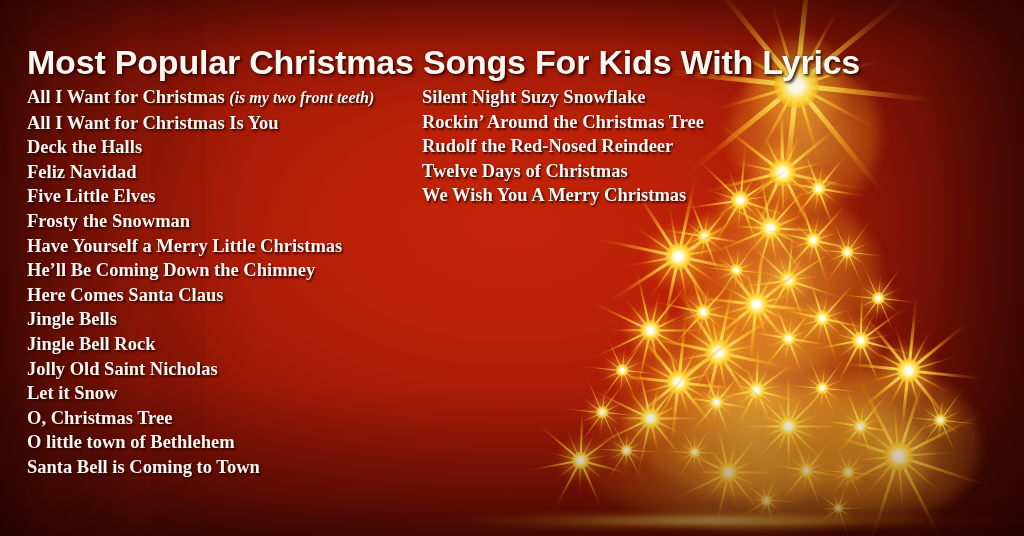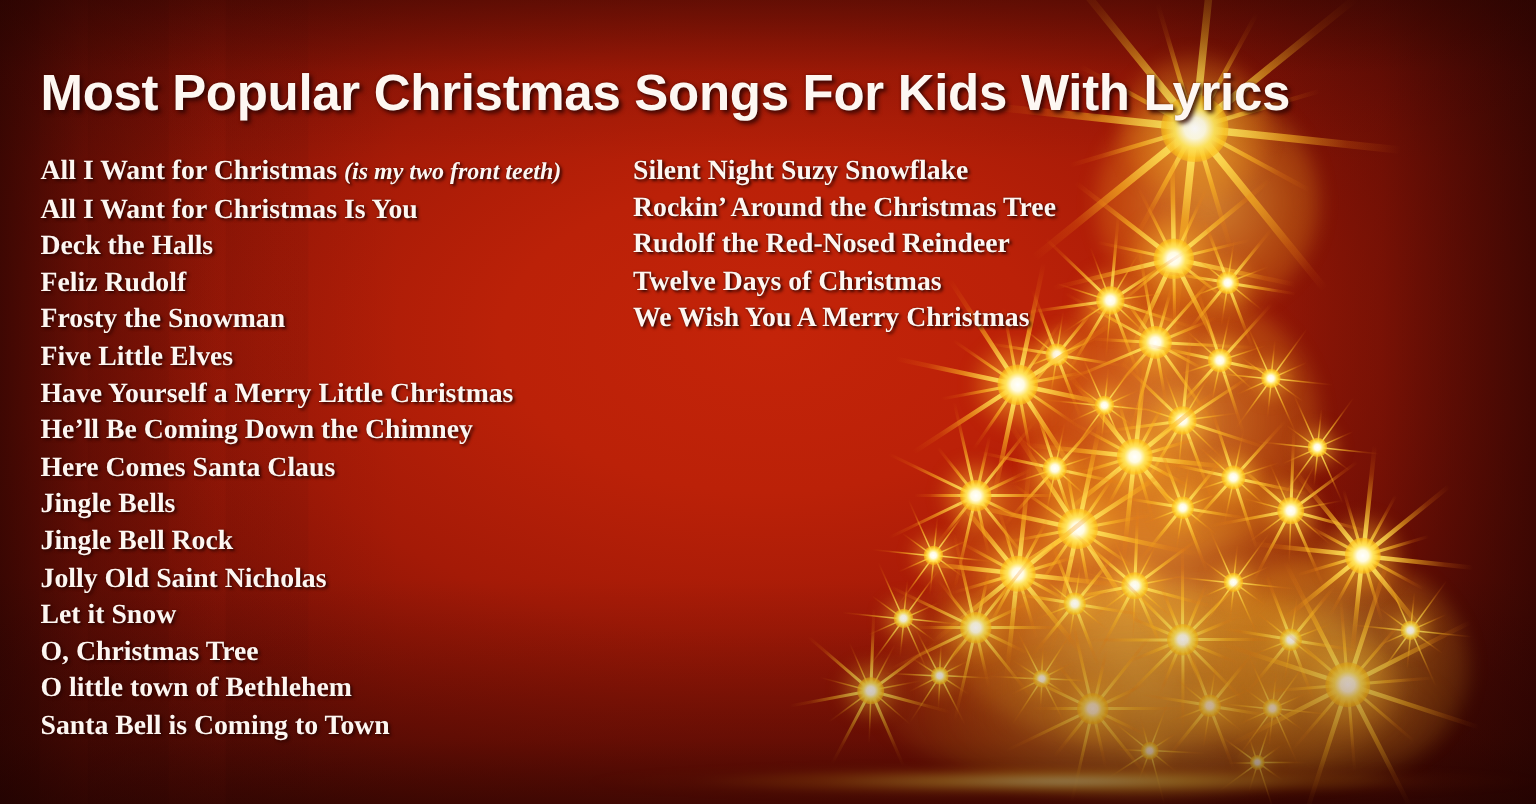--- a/index.html
+++ b/index.html
@@ -143,21 +143,21 @@
     font-size:34px;
     line-height:40px;
     letter-spacing:-0.2px;
     color:#fdf7f2;
     white-space:nowrap;
     text-shadow:
       2px 2px 3px rgba(45,4,2,.85),
       0 0 2px rgba(80,10,4,.6);
   }
   .col{
-    position:absolute; top:102px;
+    position:absolute; top:85px;
   }
   #col-left{left:27px;}
   #col-right{left:422px;}
   .song{
     font-family:"Liberation Serif", serif;
     font-weight:bold;
     font-size:18.5px;
     line-height:24.6px;
     color:#fdf6f1;
     white-space:nowrap;
@@ -863,23 +863,23 @@
   <div class="floor-glow"></div>
 
   <div class="bg-topdark"></div>
 
   <h1 id="title">Most Popular Christmas Songs For Kids With Lyrics</h1>
 
   <div class="col" id="col-left">
       <div class="song"><span>All I Want for Christmas </span><span class="paren">(is my two front teeth)</span></div>
       <div class="song"><span>All I Want for Christmas Is You</span></div>
       <div class="song"><span>Deck the Halls</span></div>
-      <div class="song"><span>Feliz Rudolf</span></div>
+      <div class="song"><span>Feliz Navidad</span></div>
+      <div class="song"><span>Five Little Elves</span></div>
       <div class="song"><span>Frosty the Snowman</span></div>
-      <div class="song"><span>Five Little Elves</span></div>
       <div class="song"><span>Have Yourself a Merry Little Christmas</span></div>
       <div class="song"><span>He’ll Be Coming Down the Chimney</span></div>
       <div class="song"><span>Here Comes Santa Claus</span></div>
       <div class="song"><span>Jingle Bells</span></div>
       <div class="song"><span>Jingle Bell Rock</span></div>
       <div class="song"><span>Jolly Old Saint Nicholas</span></div>
       <div class="song"><span>Let it Snow</span></div>
       <div class="song"><span>O, Christmas Tree</span></div>
       <div class="song"><span>O little town of Bethlehem</span></div>
       <div class="song"><span>Santa Bell is Coming to Town</span></div>

